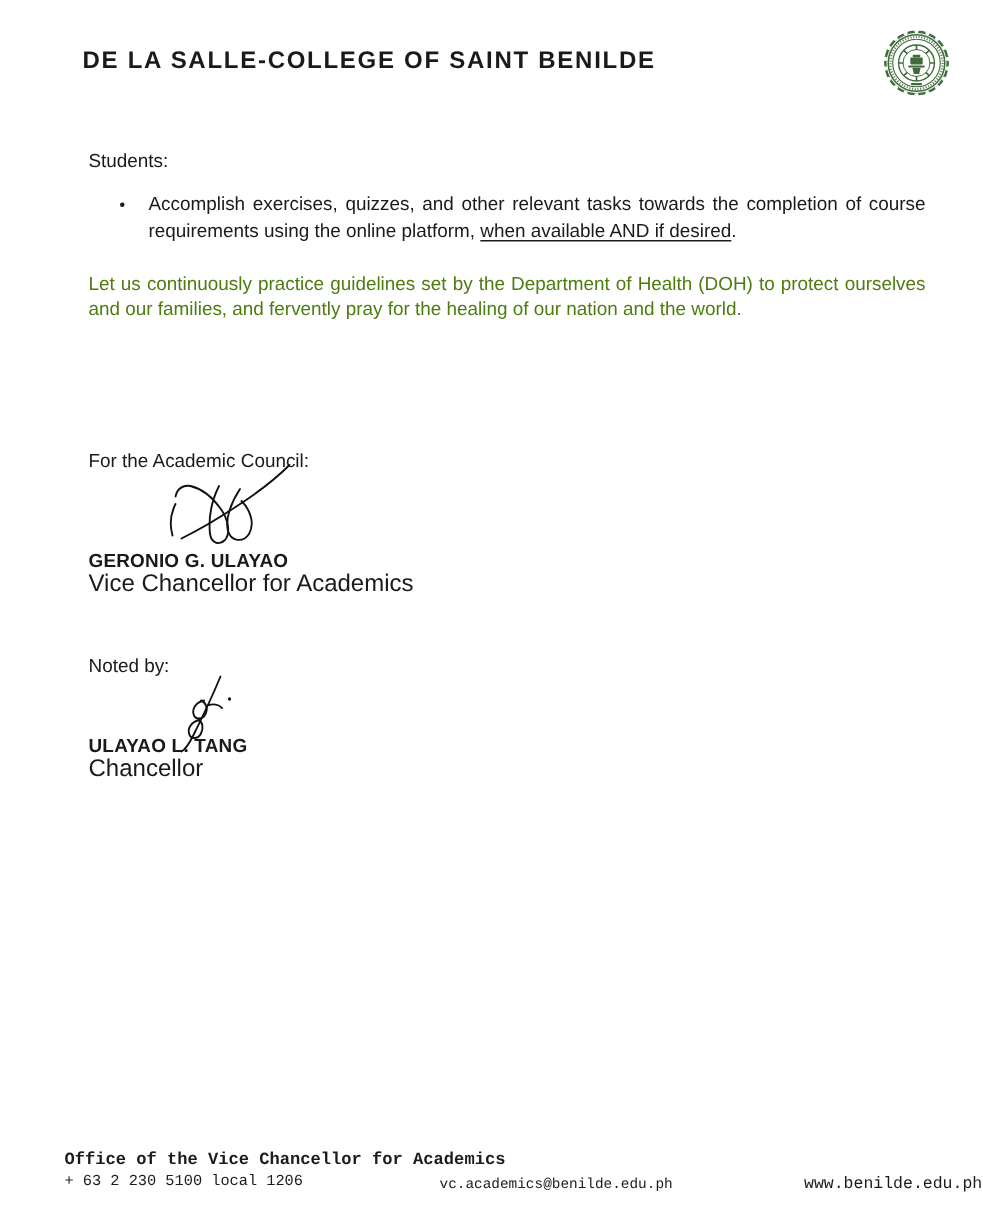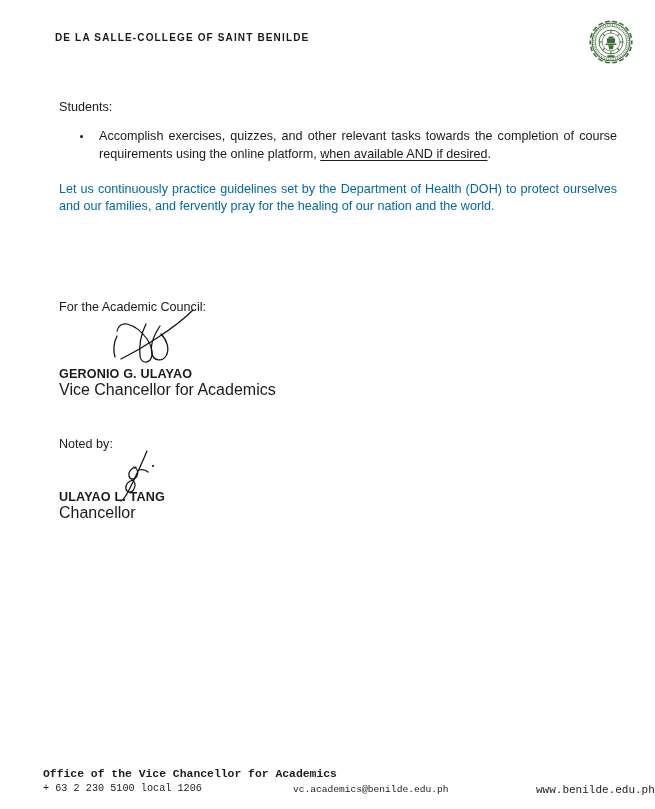--- a/index.html
+++ b/index.html
@@ -20,21 +20,21 @@
   .letterhead {
     position: absolute;
     top: 0; left: 0;
     width: 655px;
     height: 92px;
   }
   .org-title {
     position: absolute;
     left: 55px;
     top: 32px;
-    font-size: 10px;
+    font-size: 16px;
     font-weight: bold;
     letter-spacing: 1.15px;
     color: #1a1a1a;
     white-space: nowrap;
     text-align: center;
   }
   .seal {
     position: absolute;
     left: 588px;
     top: 19px;
@@ -46,21 +46,21 @@
   .doc-body {
     position: absolute;
     left: 59px;
     top: 99px;
     width: 558px;
   }
   .para {
     font-size: 12.6px;
     line-height: 17.3px;
     text-align: justify;
-    color: #0369a1;
+    color: #4d7c0f;
     margin: 0;
   }
   .salutation {
     font-size: 12.6px;
     line-height: 17.3px;
     margin: 0 0 12px 0;
   }
   ul.bullets {
     margin: 0 0 0 0;
     padding: 0;

